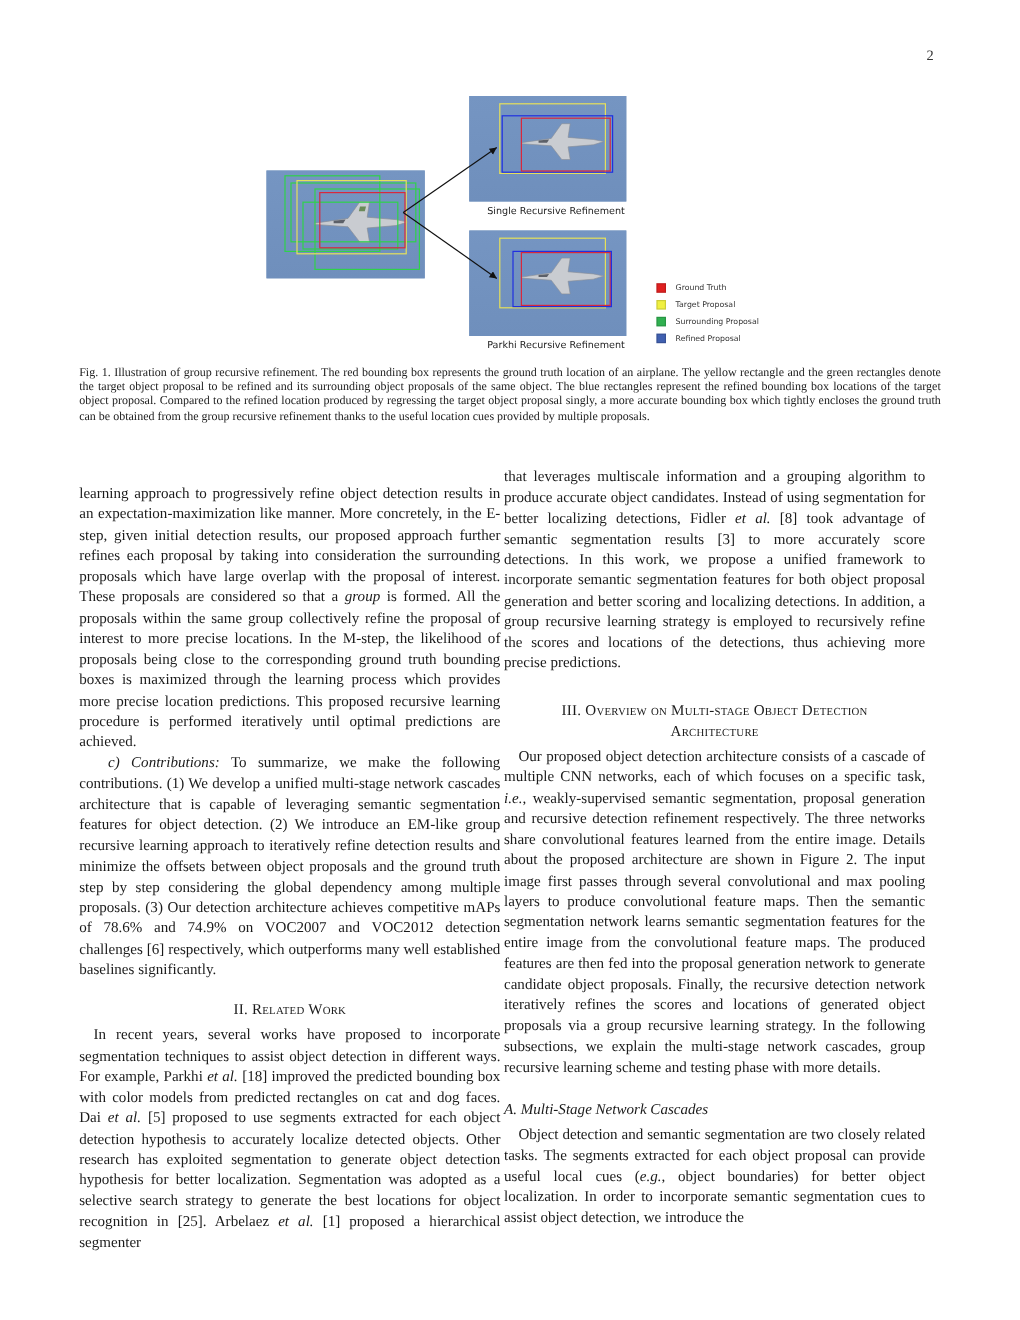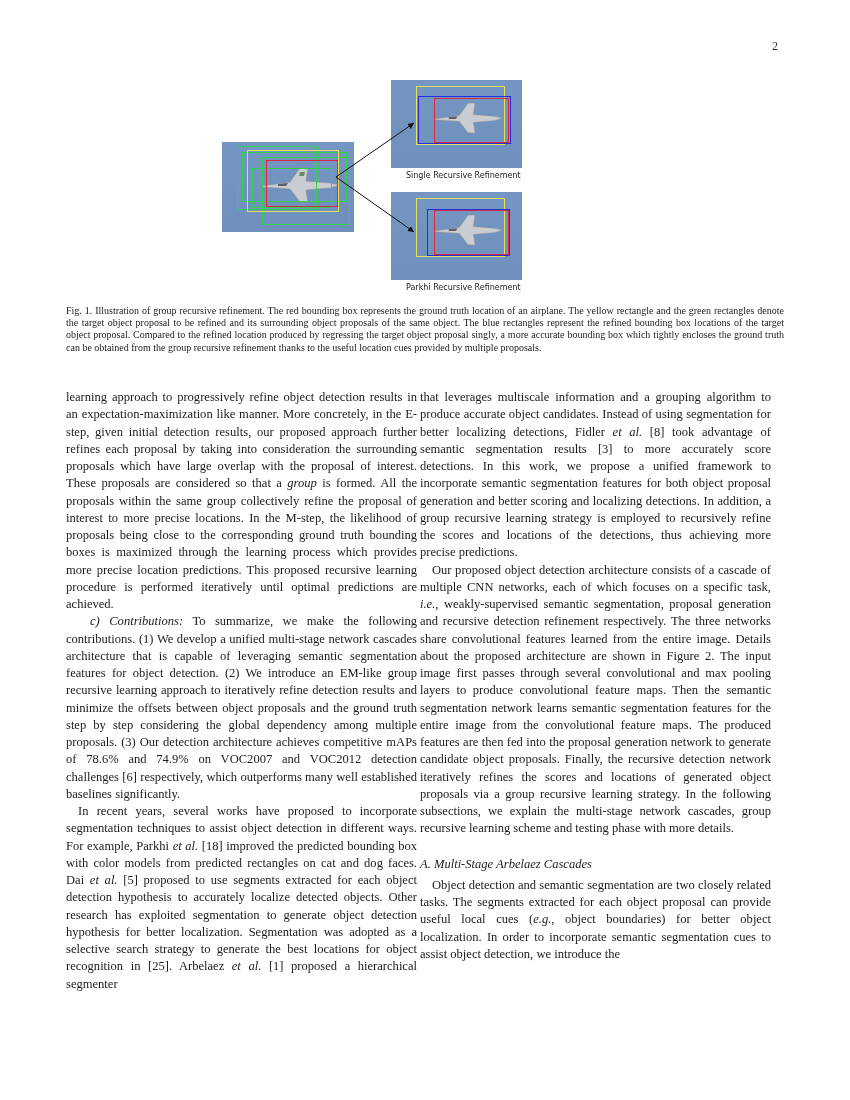--- a/index.html
+++ b/index.html
@@ -16,21 +16,21 @@
   .panel-caption { position: absolute; font-family: "DejaVu Sans", sans-serif; font-size: 8px; color: #222; white-space: nowrap; }
   .arrow { position: absolute; left: 0; top: 0; }
   .legend { position: absolute; left: 547px; top: 233px; font-family: "DejaVu Sans", sans-serif; font-size: 6.5px; color: #333; }
   .legend-item { display: flex; align-items: center; height: 14px; }
   .legend-swatch { width: 6px; height: 6px; margin-right: 8px; border: 1px solid rgba(0,0,0,0.15); }
 
   .fig-caption { position: absolute; left: 66px; top: 305px; width: 718px; font-size: 10px; line-height: 12.2px; text-align: justify; color: #222; }
 
   
   .col { position: absolute; top: 389px; width: 351px; font-size: 12.55px; line-height: 17.25px; text-align: justify; hyphens: manual; }
-  .col-left { left: 66px; }
+  .col-left { left: 66px; margin-top: 14px; }
   .col-right { left: 420px; }
   .col p { margin: 0; }
   .indent { text-indent: 12px; }
   .indent-para { text-indent: 24px; }
   .section-heading { text-align: center; font-variant: small-caps; margin: 16px 0 4px 0; letter-spacing: 0.2px; }
   .section-heading.first { margin-top: 16px; }
   .subsection-heading { font-style: italic; margin: 18px 0 4px 0; text-align: left; }
   em { font-style: italic; }
 </style>
 </head>
@@ -82,28 +82,48 @@
   <svg class="arrow" width="850" height="300">
     <defs>
       <marker id="ah" markerWidth="8" markerHeight="8" refX="6" refY="3" orient="auto">
         <path d="M0,0 L6,3 L0,6 Z" fill="#111"></path>
       </marker>
     </defs>
     <line x1="336" y1="177" x2="414" y2="123" stroke="#111" stroke-width="1" marker-end="url(#ah)"></line>
     <line x1="336" y1="177" x2="414" y2="232" stroke="#111" stroke-width="1" marker-end="url(#ah)"></line>
   </svg>
 
+  <div class="legend">
+    <div class="legend-item">
+      <span class="legend-swatch" style="background:#e02020;"></span>
+      <span>Ground Truth</span>
+    </div>
+    <div class="legend-item">
+      <span class="legend-swatch" style="background:#f0f040;"></span>
+      <span>Target Proposal</span>
+    </div>
+    <div class="legend-item">
+      <span class="legend-swatch" style="background:#30b050;"></span>
+      <span>Surrounding Proposal</span>
+    </div>
+    <div class="legend-item">
+      <span class="legend-swatch" style="background:#4060b0;"></span>
+      <span>Refined Proposal</span>
+    </div>
+  </div>
 </div>
 
 <div class="fig-caption">Fig. 1.  Illustration of group recursive refinement. The red bounding box represents the ground truth location of an airplane. The yellow rectangle and the green rectangles denote the target object proposal to be refined and its surrounding object proposals of the same object. The blue rectangles represent the refined bounding box locations of the target object proposal. Compared to the refined location produced by regressing the target object proposal singly, a more accurate bounding box which tightly encloses the ground truth can be obtained from the group recursive refinement thanks to the useful location cues provided by multiple proposals.</div>
 
 <div class="col col-left">
   <p><span>learning approach to progressively refine object detection results in an expectation-maximization like manner. More concretely, in the E-step, given initial detection results, our proposed approach further refines each proposal by taking into consideration the surrounding proposals which have large overlap with the proposal of interest. These proposals are con­sidered so that a </span><em>group</em><span> is formed. All the proposals within the same group collectively refine the proposal of interest to more precise locations. In the M-step, the likelihood of proposals be­ing close to the corresponding ground truth bounding boxes is maximized through the learning process which provides more precise location predictions. This proposed recursive learning procedure is performed iteratively until optimal predictions are achieved.</span></p>
   <p class="indent-para"><em>c) Contributions:</em><span> To summarize, we make the following contributions. (1) We develop a unified multi-stage network cascades architecture that is capable of leveraging semantic segmentation features for object detection. (2) We introduce an EM-like group recursive learning approach to iteratively refine detection results and minimize the offsets between object proposals and the ground truth step by step considering the global dependency among multiple proposals. (3) Our detec­tion architecture achieves competitive mAPs of 78.6% and 74.9% on VOC2007 and VOC2012 detection challenges [6] respectively, which outperforms many well established base­lines significantly.</span></p>
+  <div class="section-heading first">II. Related Work</div>
   <p class="indent"><span>In recent years, several works have proposed to incorporate segmentation techniques to assist object detection in different ways. For example, Parkhi </span><em>et al.</em><span> [18] improved the predicted bounding box with color models from predicted rectangles on cat and dog faces. Dai </span><em>et al.</em><span> [5] proposed to use segments extracted for each object detection hypothesis to accurately localize detected objects. Other research has exploited seg­mentation to generate object detection hypothesis for better localization. Segmentation was adopted as a selective search strategy to generate the best locations for object recognition in [25]. Arbelaez </span><em>et al.</em><span> [1] proposed a hierarchical segmenter</span></p>
 </div>
 
 <div class="col col-right">
   <p><span>that leverages multiscale information and a grouping algo­rithm to produce accurate object candidates. Instead of using segmentation for better localizing detections, Fidler </span><em>et al.</em><span> [8] took advantage of semantic segmentation results [3] to more accurately score detections. In this work, we propose a unified framework to incorporate semantic segmentation features for both object proposal generation and better scoring and localiz­ing detections. In addition, a group recursive learning strategy is employed to recursively refine the scores and locations of the detections, thus achieving more precise predictions.</span></p>
+  <div class="section-heading" style="margin-top:22px; padding: 0 20px;">III. Overview on Multi-stage Object Detection Architecture</div>
   <p class="indent"><span>Our proposed object detection architecture consists of a cascade of multiple CNN networks, each of which focuses on a specific task, </span><em>i.e.</em><span>, weakly-supervised semantic segmen­tation, proposal generation and recursive detection refinement respectively. The three networks share convolutional features learned from the entire image. Details about the proposed architecture are shown in Figure 2. The input image first passes through several convolutional and max pooling layers to produce convolutional feature maps. Then the semantic segmentation network learns semantic segmentation features for the entire image from the convolutional feature maps. The produced features are then fed into the proposal generation network to generate candidate object proposals. Finally, the recursive detection network iteratively refines the scores and locations of generated object proposals via a group recursive learning strategy. In the following subsections, we explain the multi-stage network cascades, group recursive learning scheme and testing phase with more details.</span></p>
-  <div class="subsection-heading">A. Multi-Stage Arbelaez Cascades</div>
+  <div class="subsection-heading">A. Multi-Stage Network Cascades</div>
   <p class="indent"><span>Object detection and semantic segmentation are two closely related tasks. The segments extracted for each object proposal can provide useful local cues (</span><em>e.g.</em><span>, object boundaries) for better object localization. In order to incorporate semantic segmentation cues to assist object detection, we introduce the</span></p>
 </div>
 
 </body></html>

